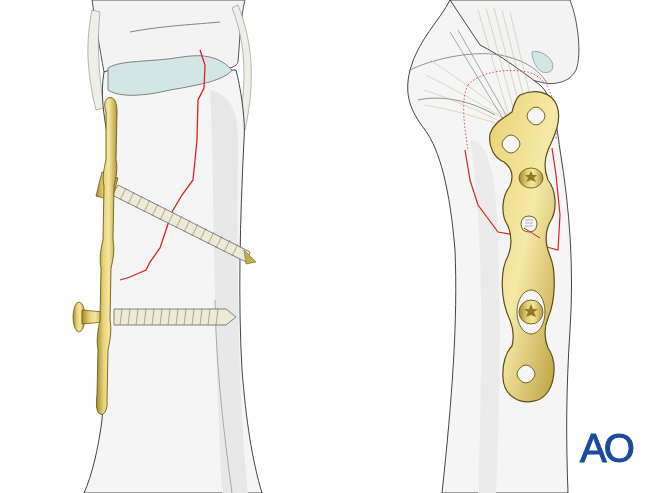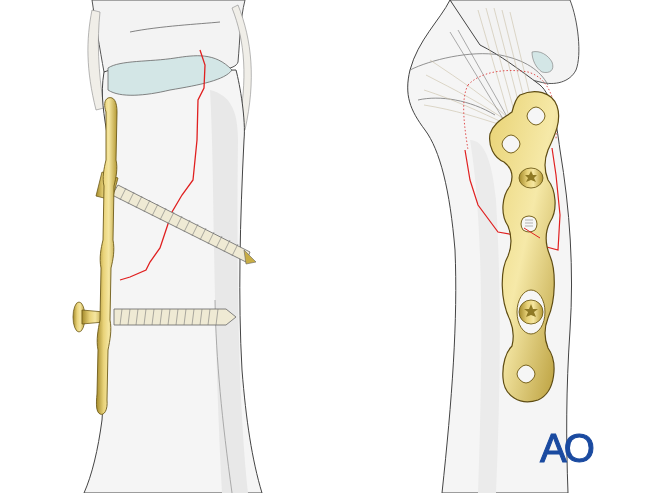--- a/index.html
+++ b/index.html
@@ -1,19 +1,19 @@
 <!DOCTYPE html>
 <html><head>
   <meta charset="utf-8">
   <style>
     html, body { margin: 0; padding: 0; background: #ffffff; }
     body { width: 665px; height: 493px; overflow: hidden; position: relative; font-family: "Liberation Sans", sans-serif; }
     .canvas { position: absolute; left: 0; top: 0; width: 665px; height: 493px; }
     .logo {
-      position: absolute; left: 540px; top: 428px;
+      position: absolute; left: 580px; top: 428px;
       font-family: "Liberation Sans", sans-serif;
       font-size: 40px; font-weight: normal; letter-spacing: -3px;
       line-height: 1; color: #1a4aa0;
       -webkit-text-stroke: 1px #1a4aa0;
     }
   </style>
 </head>
 <body>
 
 <svg class="canvas" viewBox="0 0 665 493" xmlns="http://www.w3.org/2000/svg">

